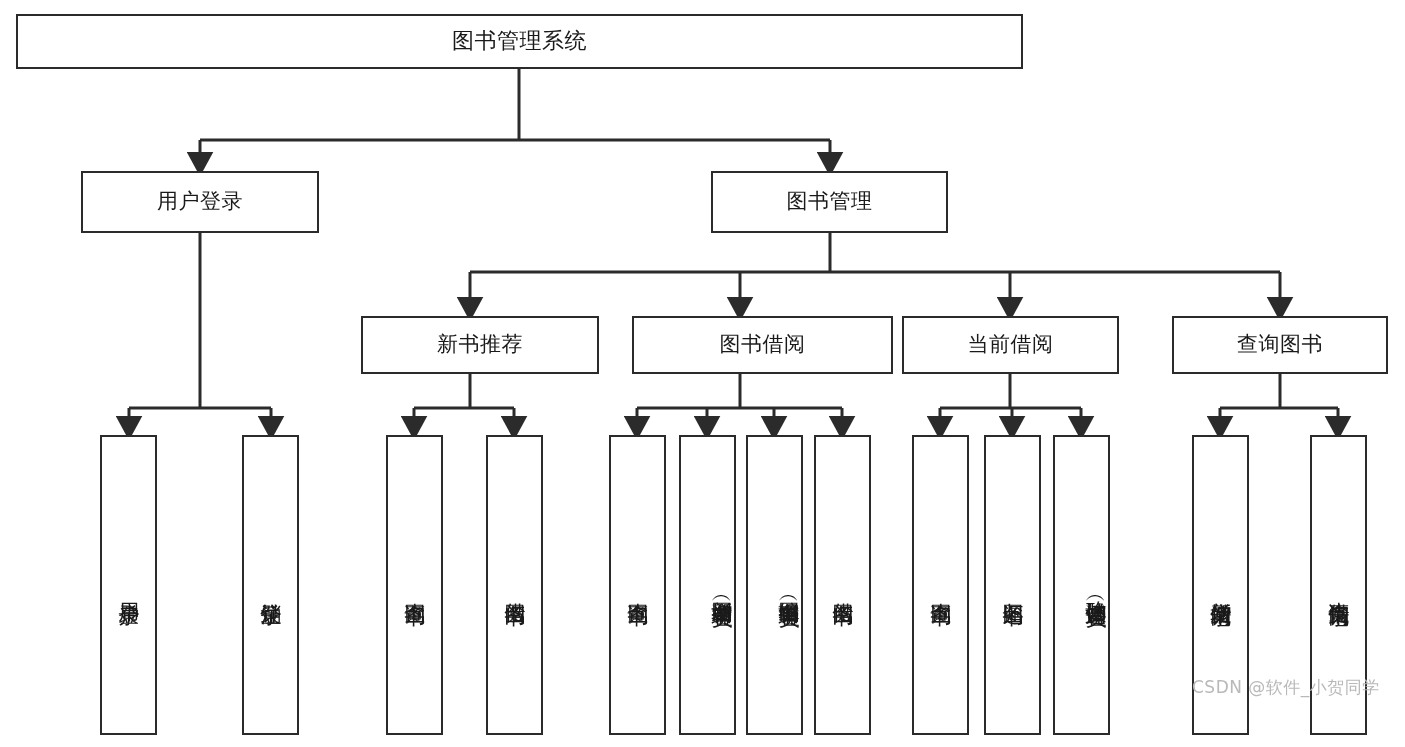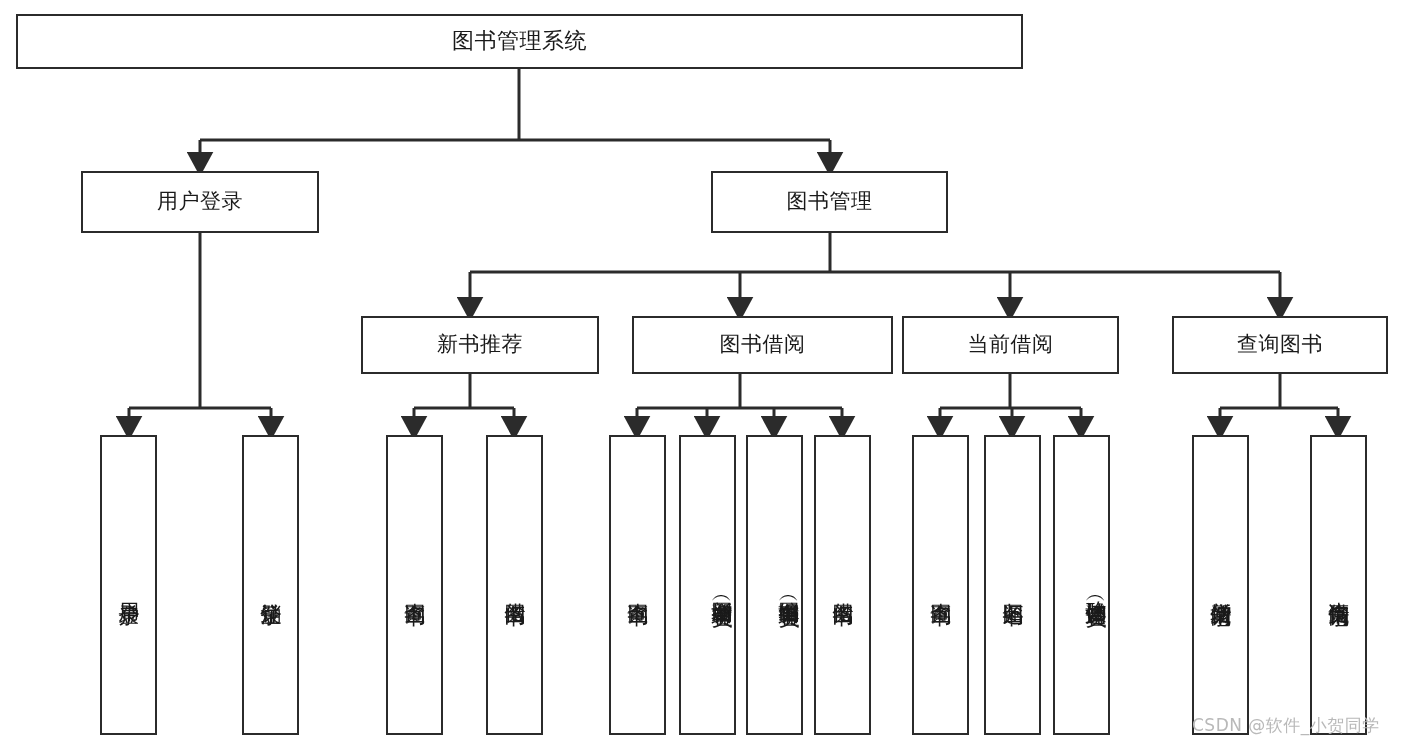--- a/index.html
+++ b/index.html
@@ -139,15 +139,15 @@
   <div class="node node-v mid" style="left: 609px; top: 435px; width: 57px; height: 300px;">查询图书</div>
   <div class="node node-v" style="left: 679px; top: 435px; width: 57px; height: 300px;">新增图书（管理员）</div>
   <div class="node node-v" style="left: 746px; top: 435px; width: 57px; height: 300px;">编辑图书（管理员）</div>
   <div class="node node-v mid" style="left: 814px; top: 435px; width: 57px; height: 300px;">借阅图书</div>
   <div class="node node-v mid" style="left: 912px; top: 435px; width: 57px; height: 300px;">查询图书</div>
   <div class="node node-v mid" style="left: 984px; top: 435px; width: 57px; height: 300px;">归还图书</div>
   <div class="node node-v" style="left: 1053px; top: 435px; width: 57px; height: 300px;">确认归还（管理员）</div>
   <div class="node node-v mid" style="left: 1192px; top: 435px; width: 57px; height: 300px;">新增借阅记录</div>
   <div class="node node-v mid" style="left: 1310px; top: 435px; width: 57px; height: 300px;">查询借阅记录</div>
 
-  <div class="watermark" style="left: 1192px; top: 714px; color: rgb(185, 185, 185);">CSDN @软件_小贺同学</div>
+  <div class="watermark" style="left: 1192px; top: 676px; color: rgb(185, 185, 185);">CSDN @软件_小贺同学</div>
 
 </div>
 
 </body></html>

